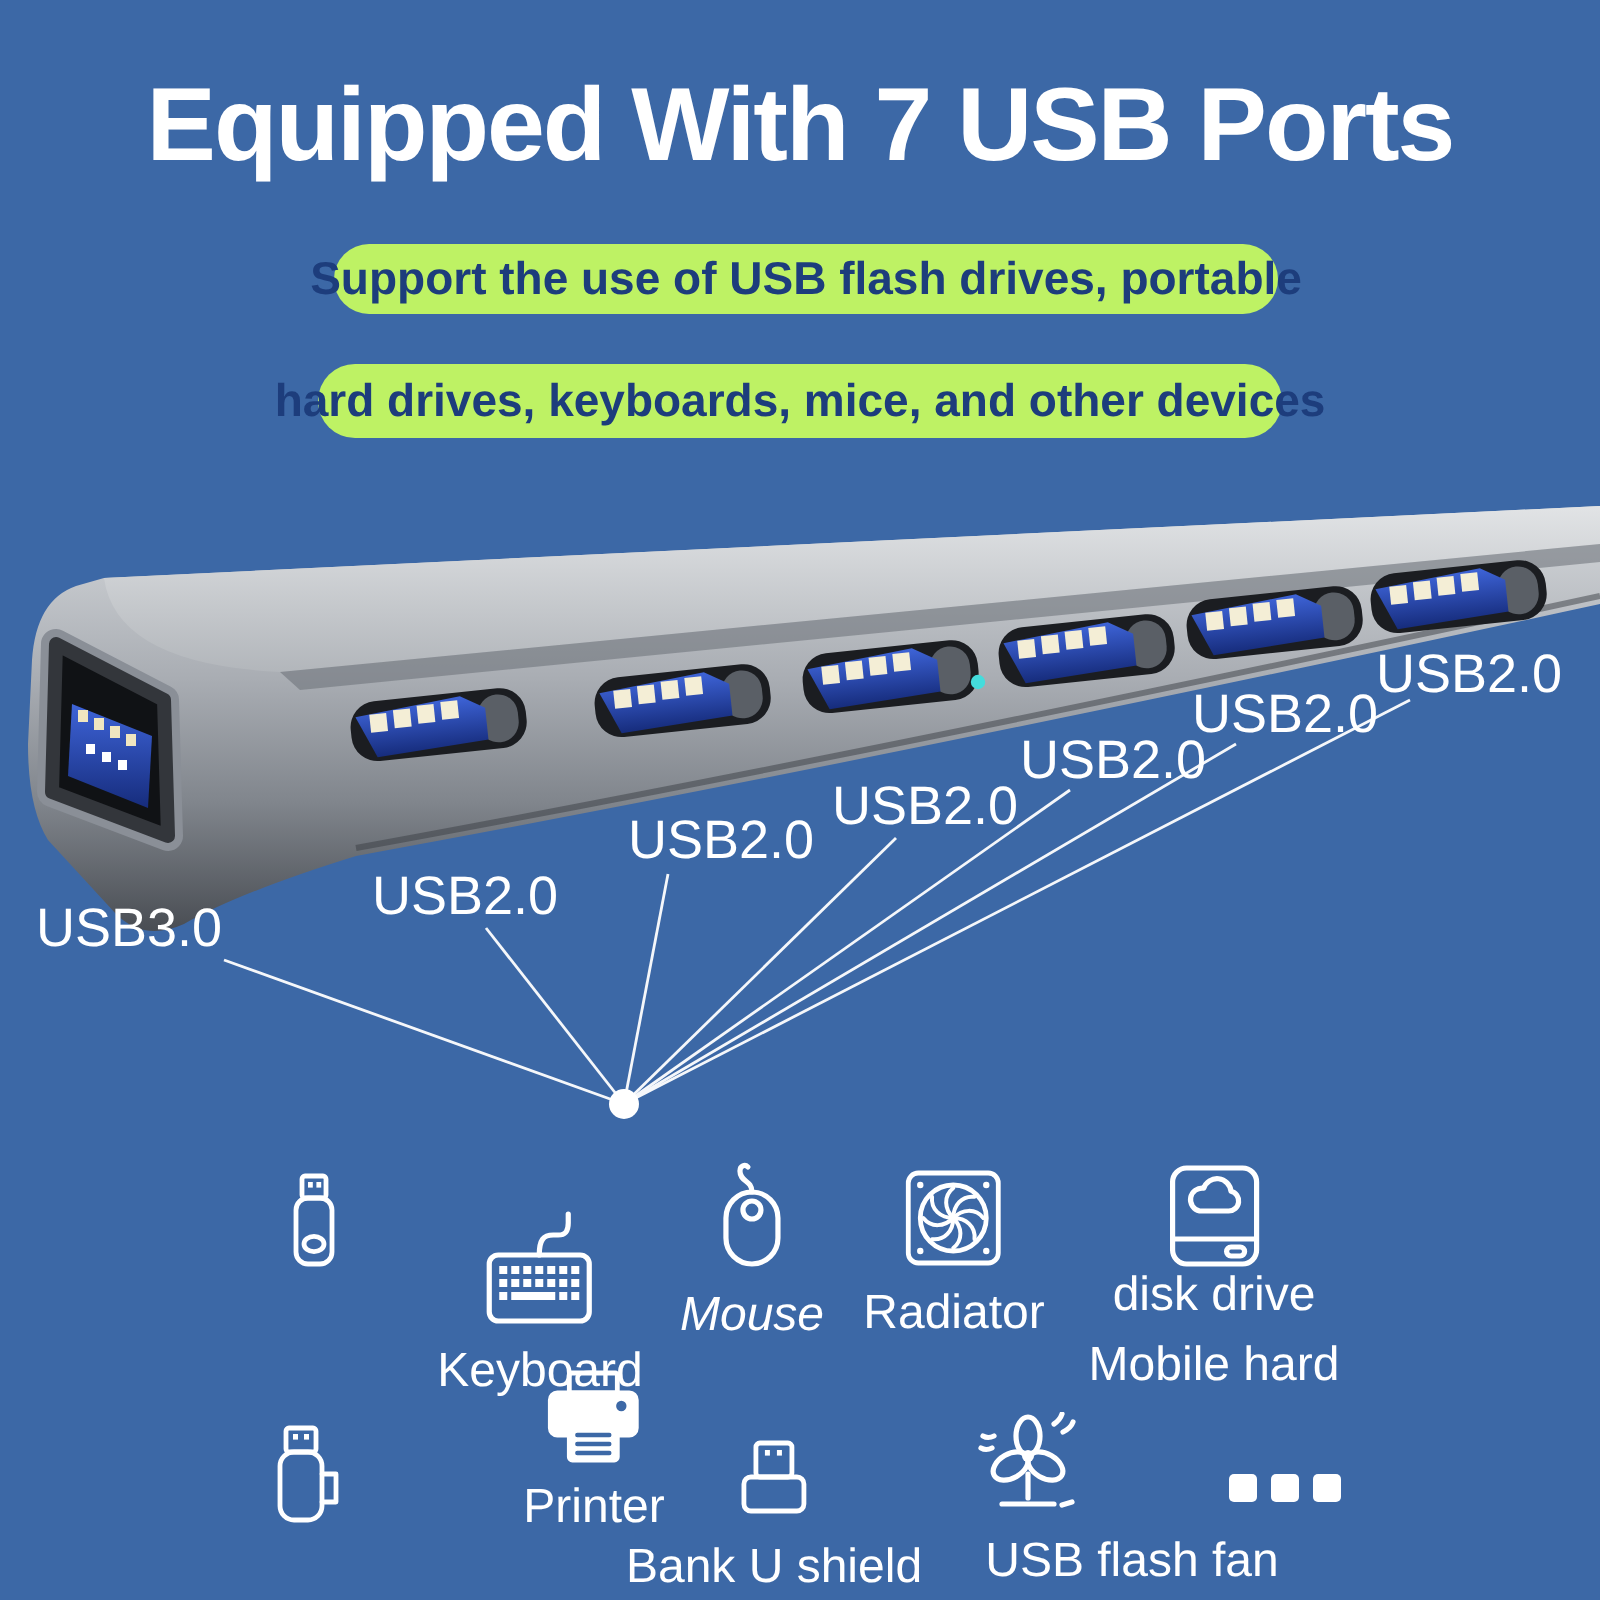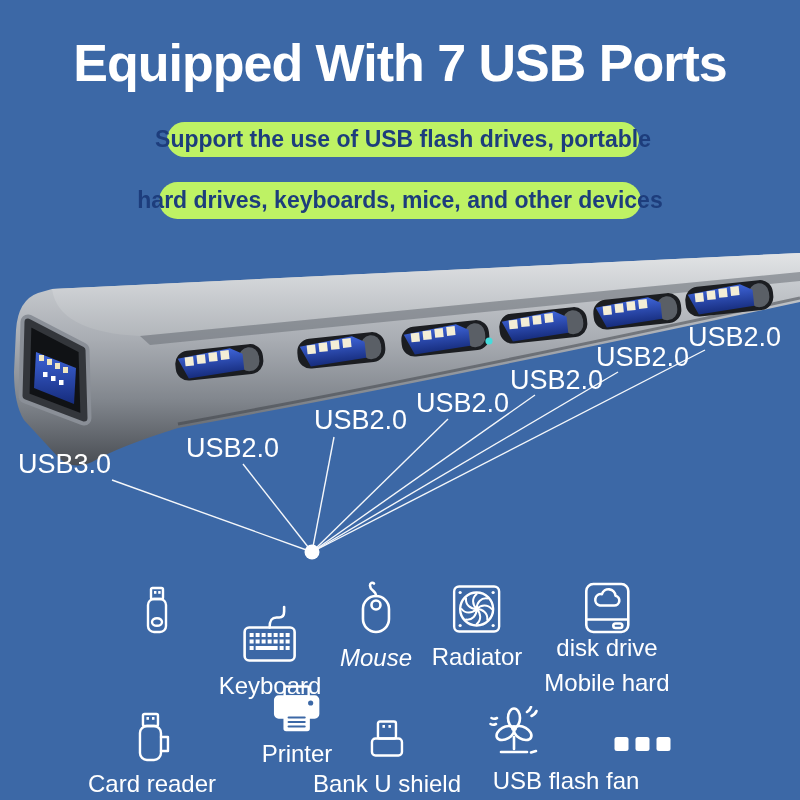--- a/index.html
+++ b/index.html
@@ -268,21 +268,20 @@
 <div class="device abs" style="left:152px;top:712px;transform:translateX(-50%);">
   <div class="icon-wrap">
     <svg width="38" height="52" viewBox="0 0 38 52" fill="none" stroke="#ffffff" stroke-width="2.4" stroke-linecap="round" stroke-linejoin="round">
       <rect x="10" y="2" width="15" height="12" rx="1.5"></rect>
       <rect x="13.5" y="5" width="2.5" height="2.8" fill="#ffffff" stroke="none"></rect>
       <rect x="19" y="5" width="2.5" height="2.8" fill="#ffffff" stroke="none"></rect>
       <rect x="7" y="14" width="21" height="34" rx="7"></rect>
       <path d="M28 25 h7 v14 h-7"></path>
     </svg>
   </div>
-  <div class="dlabel" style="margin-top:6px;">Card reader</div>
 </div>
 
 <div class="device abs" style="left:269px;top:684px;transform:translateX(-50%);margin-left:28px;">
   <div class="icon-wrap">
     <svg width="48" height="50" viewBox="0 0 48 50" fill="none" stroke="#ffffff" stroke-width="2.4" stroke-linecap="round" stroke-linejoin="round">
       <rect x="12" y="2.5" width="24" height="10" rx="1"></rect>
       <rect x="2.5" y="12.5" width="43" height="21" rx="3.5" fill="#ffffff"></rect>
       <circle cx="38" cy="19" r="2.6" fill="#3c68a6" stroke="none"></circle>
       <rect x="12" y="27" width="24" height="19" rx="1.5" fill="#ffffff"></rect>
       <path d="M16 33.5 h16 M16 38 h16 M16 42.5 h16" stroke="#3c68a6" stroke-width="2.2"></path>

